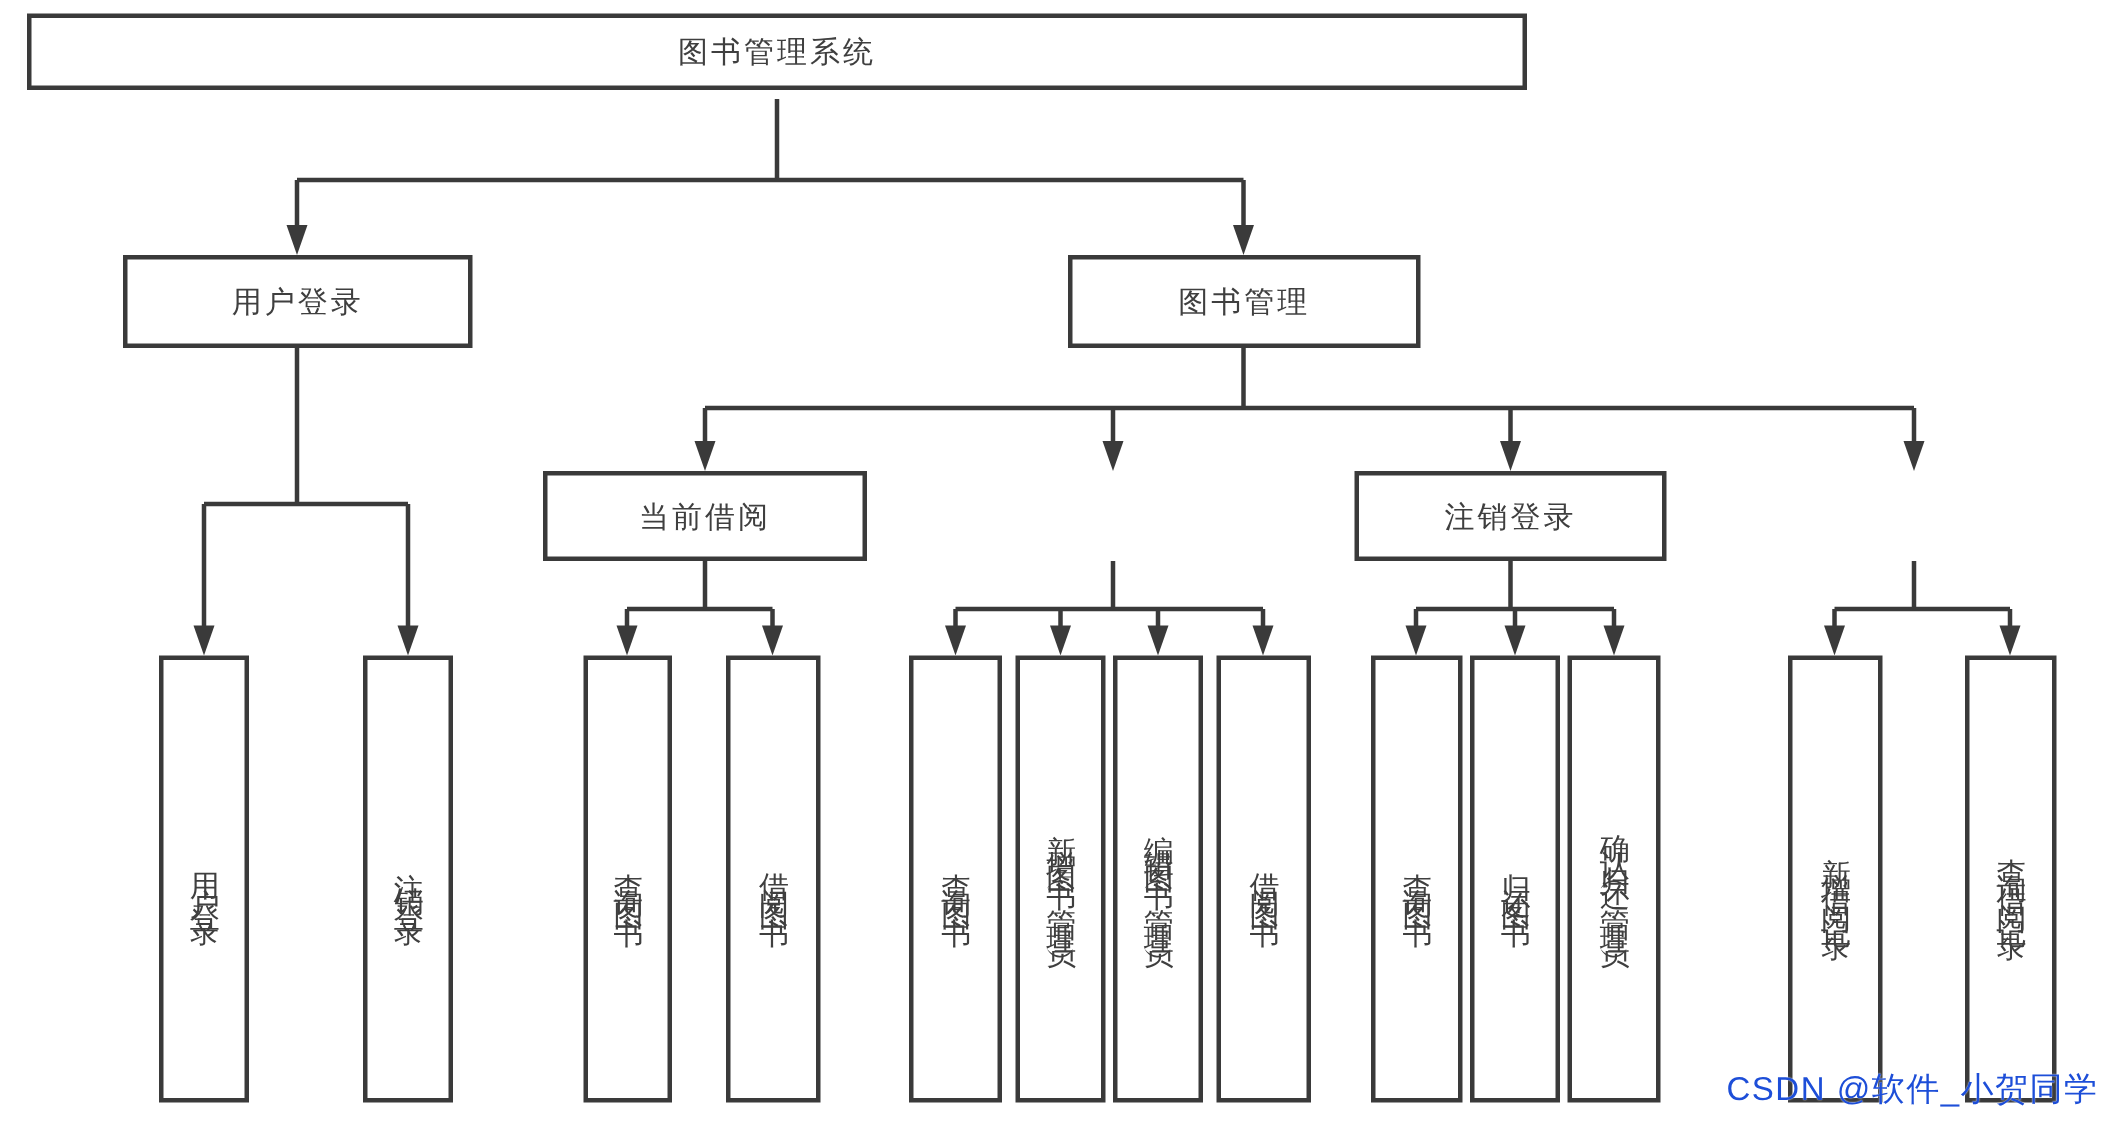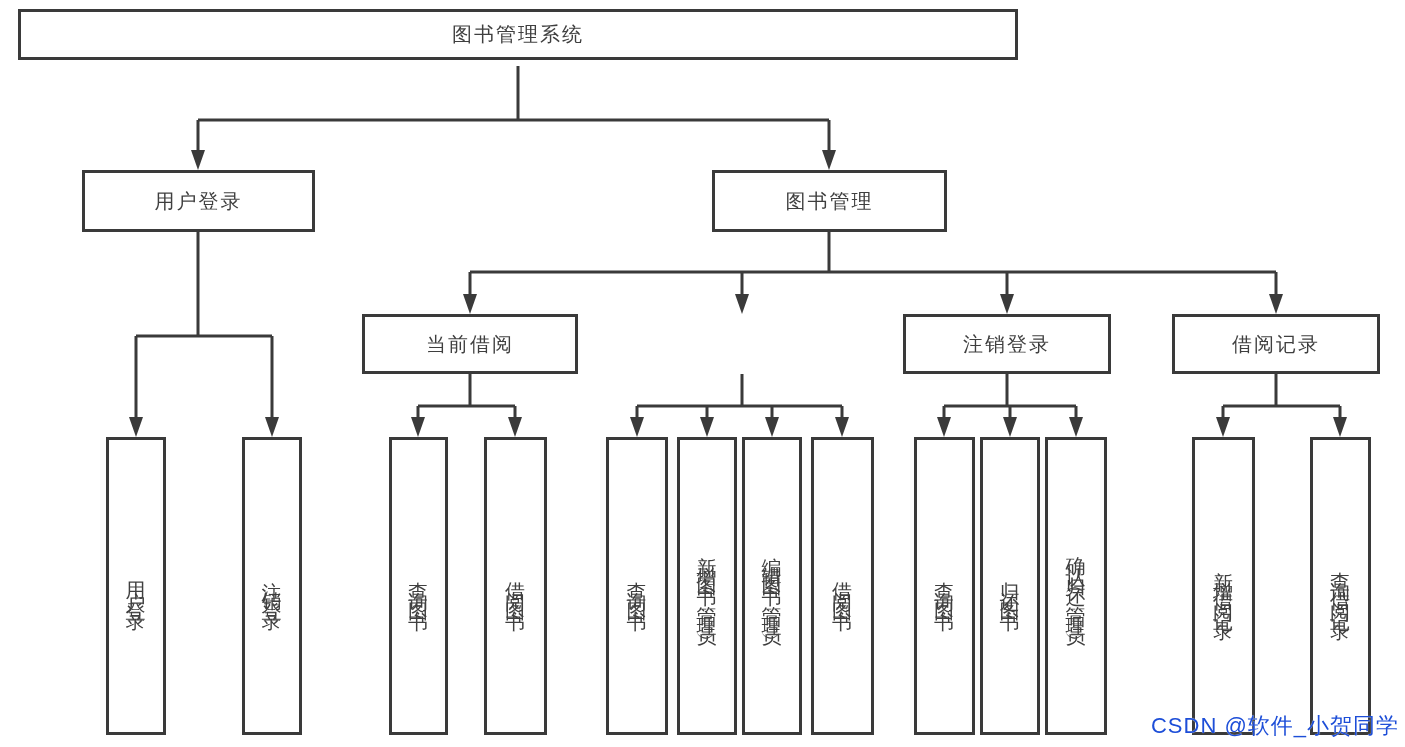--- a/index.html
+++ b/index.html
@@ -115,23 +115,20 @@
   <div class="node" style="left:712px; top:170px; width:235px; height:62px;">
     <span>图书管理</span>
   </div>
 
   <div class="node" style="left:362px; top:314px; width:216px; height:60px;">
     <span>当前借阅</span>
   </div>
   <div class="node" style="left:903px; top:314px; width:208px; height:60px;">
     <span>注销登录</span>
   </div>
-  <div class="node" style="left:1172px; top:314px; width:208px; height:60px;">
-    <span>借阅记录</span>
-  </div>
 
   <div class="node vbox" style="left:106px; top:437px; width:60px; height:298px;">
     <span class="vtext">用户登录</span>
   </div>
   <div class="node vbox" style="left:242px; top:437px; width:60px; height:298px;">
     <span class="vtext">注销登录</span>
   </div>
 
   <div class="node vbox" style="left:389px; top:437px; width:59px; height:298px;">
     <span class="vtext">查询图书</span>

